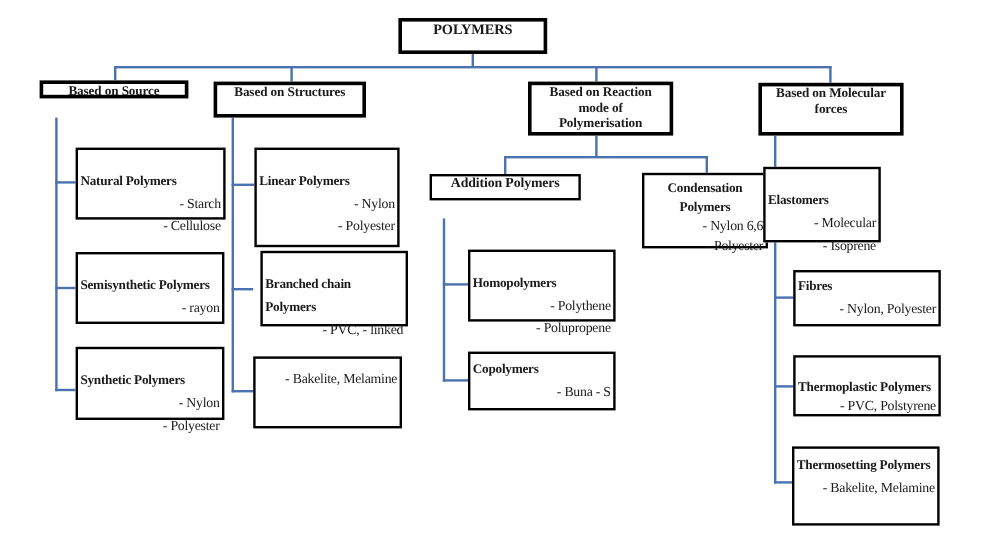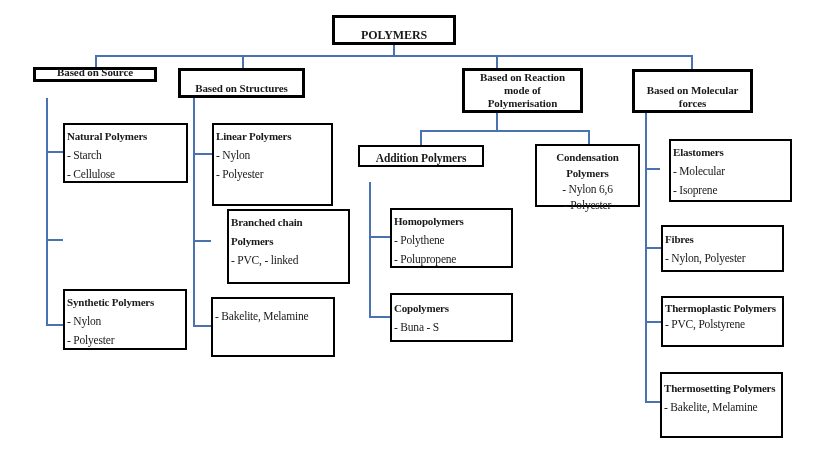--- a/index.html
+++ b/index.html
@@ -13,39 +13,40 @@
   .box{
     position:absolute;
     background:#ffffff;
     border:2px solid #000000;
     box-sizing:border-box;
     color:#1a1a1a;
   }
   .hdr{
     border-width:3px;
     font-weight:bold;
-    display:flex;align-items:flex-end;justify-content:center;
+    display:flex;align-items:flex-start;justify-content:center;
     text-align:center;
     white-space:pre-line;
     font-size:11px;
     line-height:13px;
     letter-spacing:-0.1px;
   }
-  .child{padding:2px 2px;}
+  .child{padding:17px 2px;}
   .box-title{
     font-weight:bold;
     font-size:11px;
     line-height:19px;
     letter-spacing:-0.2px;
   }
   .nowrap .box-title{white-space:nowrap;letter-spacing:-0.4px;}
   .box-item{
     font-size:11.5px;
     line-height:19px;
     letter-spacing:-0.2px;
+    text-align:right;
   }
   .tight .box-title,.tight .box-item{line-height:16px;}
   .centered{text-align:center;}
   .ln{
     position:absolute;
     background:#4a72b0;
   }
 </style>
 </head>
 <body>
@@ -88,51 +89,55 @@
   </div>
 
   <div class="box hdr" style="left:33px;top:67px;width:124px;height:15px">
     <span>Based on Source</span>
   </div>
 
   <div class="box hdr" style="left:178px;top:68px;width:127px;height:30px">
     <span>Based on Structures</span>
   </div>
 
-  <div class="box hdr" style="left:462px;top:68px;width:121px;height:45px">
+  <div class="box hdr" style="left:440px;top:68px;width:121px;height:45px">
     <span>Based on Reaction
 mode of
 Polymerisation</span>
   </div>
 
   <div class="box hdr" style="left:632px;top:69px;width:121px;height:44px">
     <span>Based on Molecular
 forces</span>
   </div>
 
   <div class="box child" style="left:63px;top:123px;width:125px;height:60px">
     <div class="box-title">Natural Polymers</div>
     <div class="box-item">- Starch</div>
     <div class="box-item">- Cellulose</div>
   </div>
 
+  <div class="box child" style="left:63px;top:210px;width:124px;height:60px">
+    <div class="box-title">Semisynthetic Polymers</div>
+    <div class="box-item">- rayon</div>
+  </div>
 
   <div class="box child" style="left:63px;top:289px;width:124px;height:61px">
     <div class="box-title">Synthetic Polymers</div>
     <div class="box-item">- Nylon</div>
     <div class="box-item">- Polyester</div>
   </div>
 
   <div class="box child" style="left:212px;top:123px;width:121px;height:83px">
     <div class="box-title">Linear Polymers</div>
     <div class="box-item">- Nylon</div>
     <div class="box-item">- Polyester</div>
   </div>
 
-  <div class="box child" style="left:227px;top:209px;width:123px;height:75px">
+  <div class="box child" style="left:217px;top:209px;width:123px;height:63px">
     <div class="box-title">Branched chain Polymers</div>
     <div class="box-item">- PVC, - linked</div>
   </div>
 
   <div class="box child nowrap" style="left:211px;top:297px;width:124px;height:60px;padding-top:8px">
     <div class="box-item">- Bakelite, Melamine</div>
   </div>
 
   <div class="box hdr" style="left:358px;top:145px;width:126px;height:22px;border-width:2px;font-size:11.5px">
     <span>Addition Polymers</span>
@@ -148,21 +153,21 @@
     <div class="box-title">Homopolymers</div>
     <div class="box-item">- Polythene</div>
     <div class="box-item">- Polupropene</div>
   </div>
 
   <div class="box child" style="left:390px;top:293px;width:123px;height:49px;padding-top:4px">
     <div class="box-title">Copolymers</div>
     <div class="box-item">- Buna - S</div>
   </div>
 
-  <div class="box child" style="left:669px;top:139px;width:123px;height:63px">
+  <div class="box child" style="left:636px;top:139px;width:98px;height:63px">
     <div class="box-title">Elastomers</div>
     <div class="box-item">- Molecular</div>
     <div class="box-item">- Isoprene</div>
   </div>
 
   <div class="box child" style="left:661px;top:225px;width:123px;height:47px;padding-top:3px">
     <div class="box-title">Fibres</div>
     <div class="box-item">- Nylon, Polyester</div>
   </div>
 

